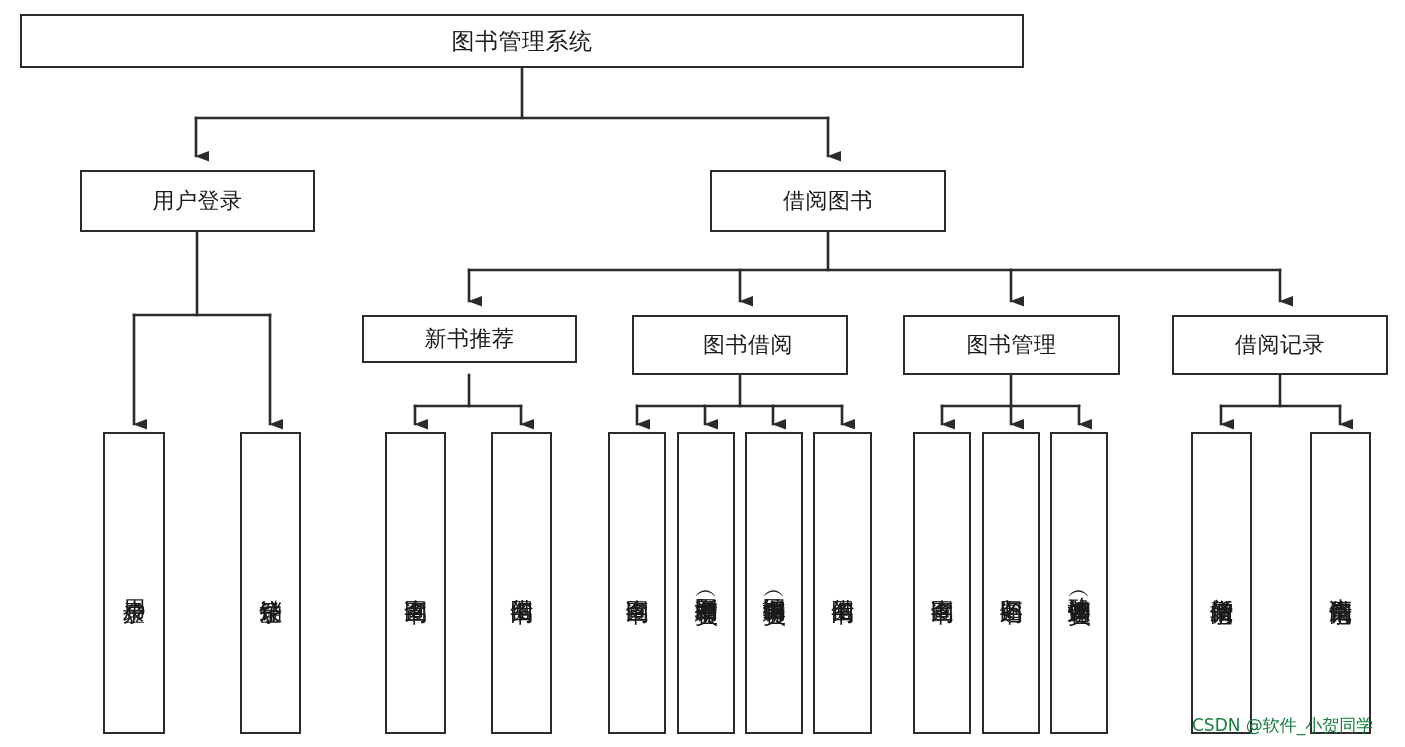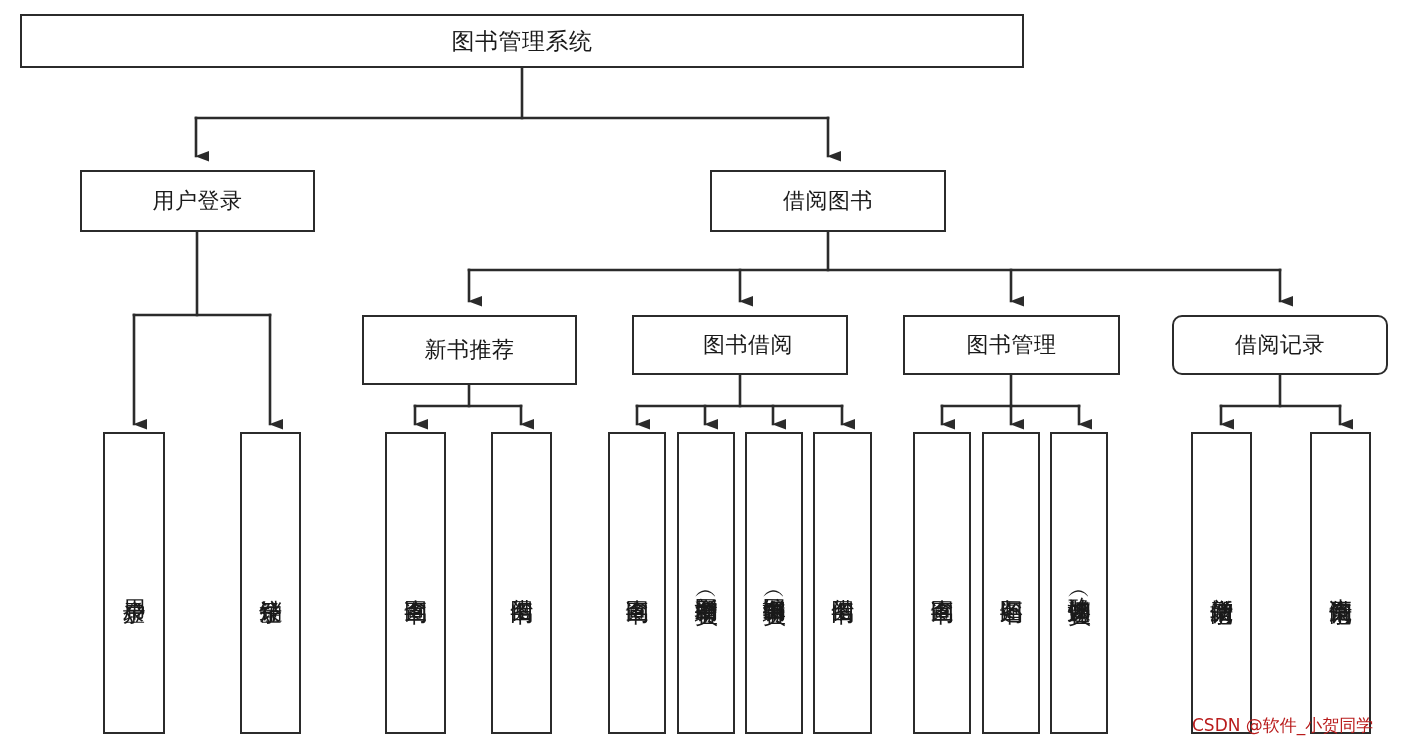--- a/index.html
+++ b/index.html
@@ -60,21 +60,21 @@
     writing-mode: vertical-rl;
     text-orientation: upright;
     font-size: 23px;
     line-height: 1.02;
     letter-spacing: 1px;
     white-space: nowrap;
     max-height: 272px;
   }
   .watermark {
     position: absolute;
-    color: #b91c1c;
+    color: #15803d;
     font-size: 17px;
     white-space: nowrap;
     z-index: 5;
     font-family: "DejaVu Sans", "Liberation Sans", sans-serif;
   }
 </style>
 </head>
 <body>
 
 <div id="canvas">
@@ -133,30 +133,30 @@
     <span class="label">图书管理系统</span>
   </div>
 
   <div class="node h" style="left:80px; top:170px; width:235px; height:62px;">
     <span class="label">用户登录</span>
   </div>
   <div class="node h" style="left:710px; top:170px; width:236px; height:62px;">
     <span class="label">借阅图书</span>
   </div>
 
-  <div class="node h" style="left:362px; top:315px; width:215px; height:70px;">
+  <div class="node h" style="left:362px; top:315px; width:215px; height:48px;">
     <span class="label">新书推荐</span>
   </div>
   <div class="node h" style="left:632px; top:315px; width:216px; height:60px;padding-left:16px;">
     <span class="label">图书借阅</span>
   </div>
   <div class="node h" style="left:903px; top:315px; width:217px; height:60px;">
     <span class="label">图书管理</span>
   </div>
-  <div class="node h" style="left:1172px; top:315px; width:216px; height:60px;border-radius:10px;">
+  <div class="node h" style="left:1172px; top:315px; width:216px; height:60px;">
     <span class="label">借阅记录</span>
   </div>
 
   <div class="node v" style="left:103px; top:432px; width:62px; height:302px;">
     <span class="label">用户登录</span>
   </div>
   <div class="node v" style="left:240px; top:432px; width:61px; height:302px;">
     <span class="label">注销登录</span>
   </div>
 

